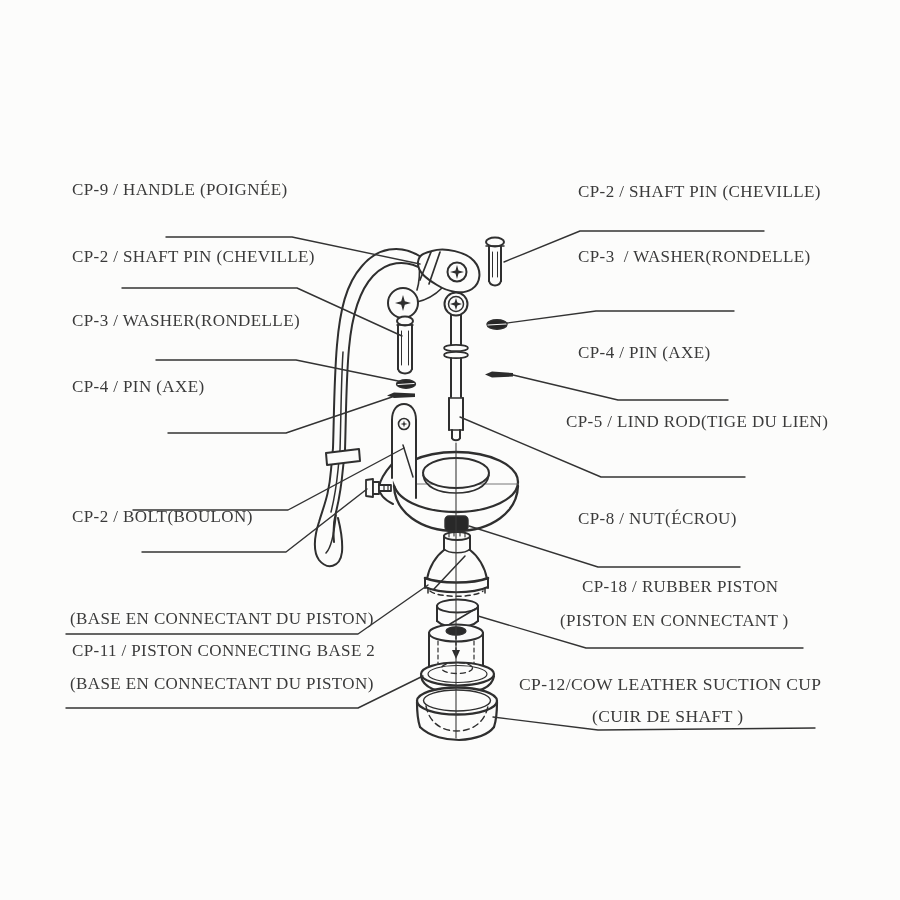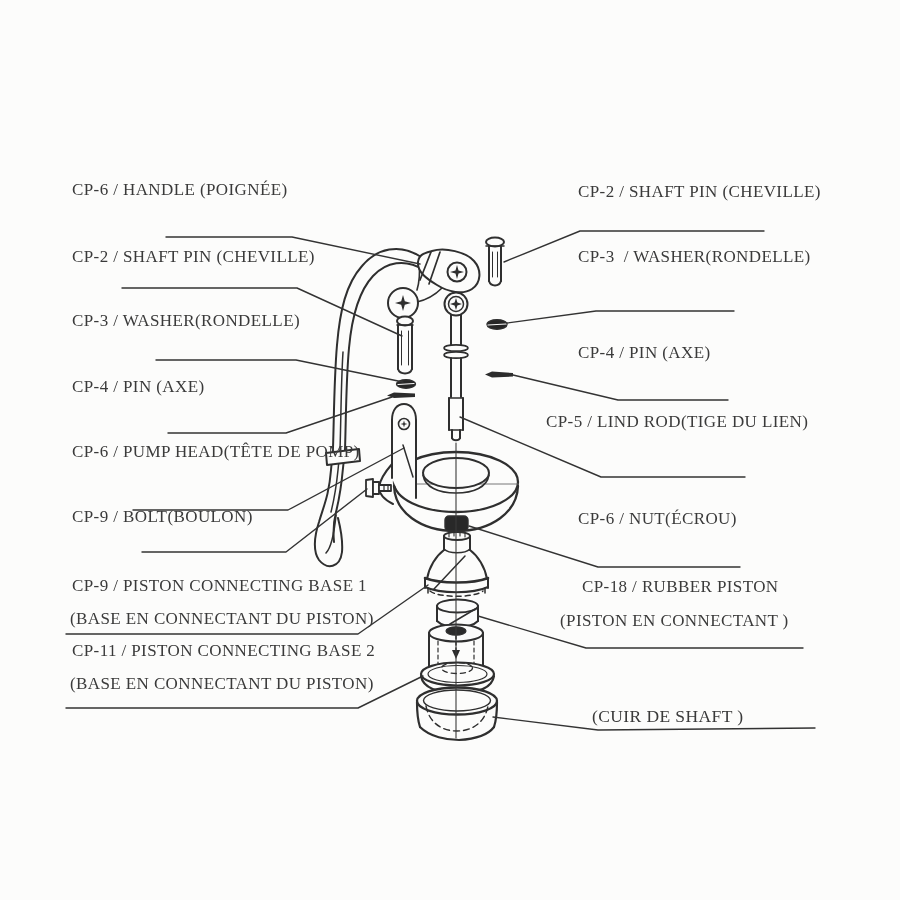--- a/index.html
+++ b/index.html
@@ -189,33 +189,32 @@
       <polyline points="504,262 580,231 764,231"></polyline>
       <polyline points="507,323 596,311 734,311"></polyline>
       <polyline points="513,375 618,400 728,400"></polyline>
       <polyline points="460,417 601,477 745,477"></polyline>
       <polyline points="469,526 598,567 740,567"></polyline>
       <polyline points="478,616 586,648 803,648"></polyline>
       <polyline points="493,717 598,730 815,728"></polyline>
     </g>
   </svg>
 
-  <div class="lbl" style="left:72px;top:191px">CP-6 / HANDLE (POIGNÉE)</div>
+  <div class="lbl" style="left:72px;top:191px">CP-9 / HANDLE (POIGNÉE)</div>
   <div class="lbl" style="left:72px;top:258px">CP-2 / SHAFT PIN (CHEVILLE)</div>
   <div class="lbl" style="left:72px;top:322px">CP-3 / WASHER(RONDELLE)</div>
   <div class="lbl" style="left:72px;top:388px">CP-4 / PIN (AXE)</div>
-  <div class="lbl" style="left:72px;top:453px">CP-6 / PUMP HEAD(TÊTE DE POMP)</div>
-  <div class="lbl" style="left:72px;top:518px">CP-9 / BOLT(BOULON)</div>
-  <div class="lbl" style="left:72px;top:587px">CP-9 / PISTON CONNECTING BASE 1</div>
+  <div class="lbl" style="left:72px;top:518px">CP-2 / BOLT(BOULON)</div>
   <div class="lbl" style="left:70px;top:620px">(BASE EN CONNECTANT DU PISTON)</div>
   <div class="lbl" style="left:72px;top:652px">CP-11 / PISTON CONNECTING BASE 2</div>
   <div class="lbl" style="left:70px;top:685px">(BASE EN CONNECTANT DU PISTON)</div>
 
   <div class="lbl" style="left:578px;top:193px">CP-2 / SHAFT PIN (CHEVILLE)</div>
   <div class="lbl" style="left:578px;top:258px">CP-3  / WASHER(RONDELLE)</div>
   <div class="lbl" style="left:578px;top:354px">CP-4 / PIN (AXE)</div>
-  <div class="lbl" style="left:546px;top:423px">CP-5 / LIND ROD(TIGE DU LIEN)</div>
-  <div class="lbl" style="left:578px;top:520px">CP-6 / NUT(ÉCROU)</div>
+  <div class="lbl" style="left:566px;top:423px">CP-5 / LIND ROD(TIGE DU LIEN)</div>
+  <div class="lbl" style="left:578px;top:520px">CP-8 / NUT(ÉCROU)</div>
   <div class="lbl" style="left:582px;top:588px">CP-18 / RUBBER PISTON</div>
   <div class="lbl" style="left:560px;top:622px">(PISTON EN CONNECTANT )</div>
+  <div class="lbl big" style="left:519px;top:685px">CP-12/COW LEATHER SUCTION CUP</div>
   <div class="lbl big" style="left:592px;top:717px">(CUIR DE SHAFT )</div>
 
 </div>
 
 </body></html>

